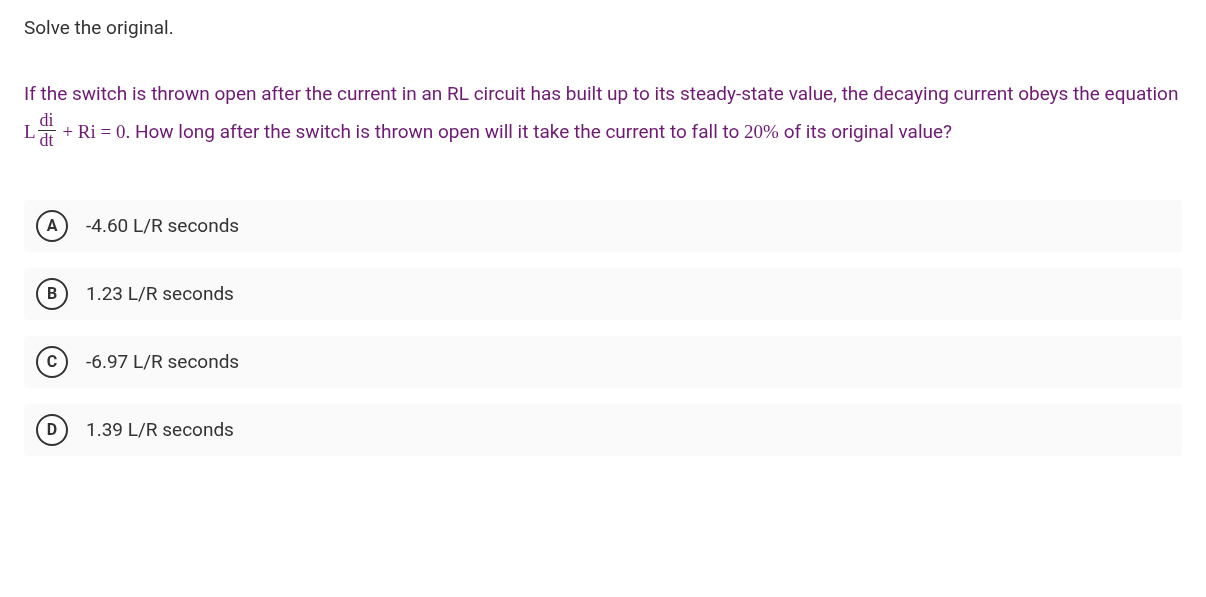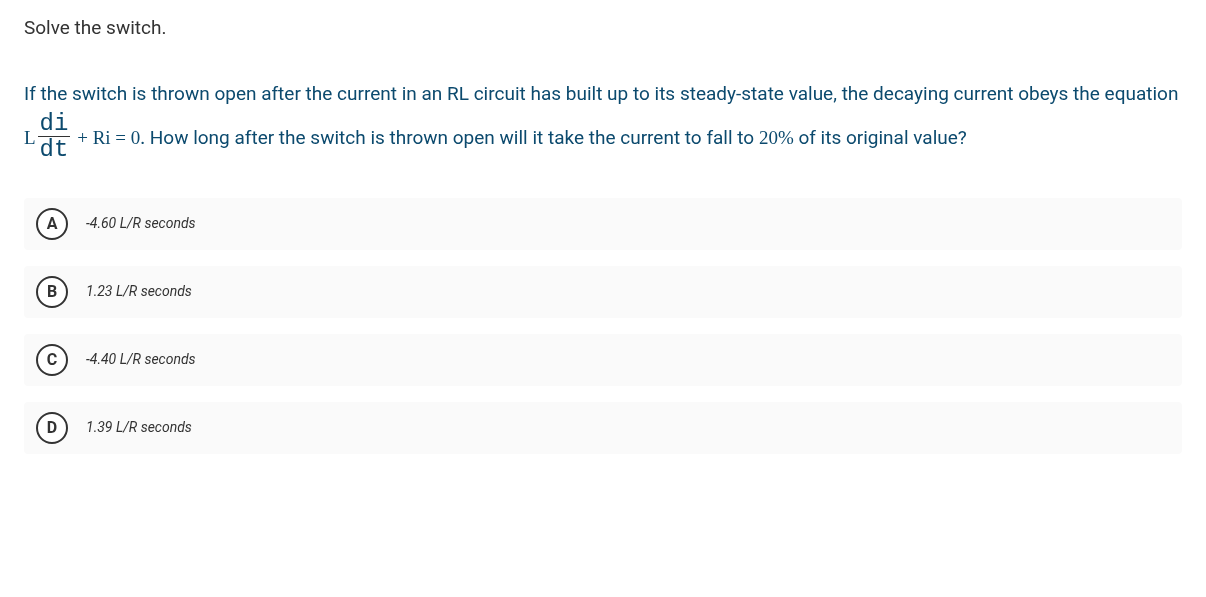--- a/index.html
+++ b/index.html
@@ -14,30 +14,30 @@
     padding: 14px 24px;
     width: 1206px;
     font-size: 19px;
     line-height: 1.5;
   }
   .instruction {
     color: #333;
     margin-bottom: 32px;
   }
   .question-text {
-    color: #0c4a6e;
-    margin-bottom: 34px;
+    color: #701a75;
+    margin-bottom: 48px;
     line-height: 2.0;
   }
   .frac {
     display: inline-block;
     vertical-align: middle;
     text-align: center;
-    font-family: Liberation Mono, monospace;
-    font-size: 24px;
+    font-family: Liberation Serif, serif;
+    font-size: 18px;
     line-height: 1.05;
     position: relative;
     top: -2px;
     margin: 0 2px;
   }
   .frac .num {
     display: block;
     border-bottom: 1px solid #333;
     padding: 0 2px;
   }
@@ -72,43 +72,42 @@
     align-items: center;
     justify-content: center;
     font-weight: 700;
     font-size: 16px;
     color: #333;
     margin-right: 18px;
     background: #fff;
   }
   .option-text {
     color: #333;
-    font-size: 14px;
-    font-style: italic;
+    font-size: 19px;
   }
 </style>
 </head>
 <body>
 
-<div class="instruction">Solve the switch.</div>
+<div class="instruction">Solve the original.</div>
 
 <div class="question-text">
   <span>If the switch is thrown open after the current in an RL circuit has built up to its steady-state value, the decaying current obeys the equation </span><span class="eqtext">L</span><span class="frac"><span class="num">di</span><span class="den">dt</span></span><span class="eqtext"> + Ri = 0.</span><span> How long after the switch is thrown open will it take the current to fall to </span><span class="eqtext">20%</span><span> of its original value?</span>
 </div>
 
 <div class="options">
   <div class="option">
     <div class="option-letter">A</div>
     <div class="option-text">-4.60 L/R seconds</div>
   </div>
   <div class="option">
     <div class="option-letter">B</div>
     <div class="option-text">1.23 L/R seconds</div>
   </div>
   <div class="option">
     <div class="option-letter">C</div>
-    <div class="option-text">-4.40 L/R seconds</div>
+    <div class="option-text">-6.97 L/R seconds</div>
   </div>
   <div class="option">
     <div class="option-letter">D</div>
     <div class="option-text">1.39 L/R seconds</div>
   </div>
 </div>
 
 </body></html>

